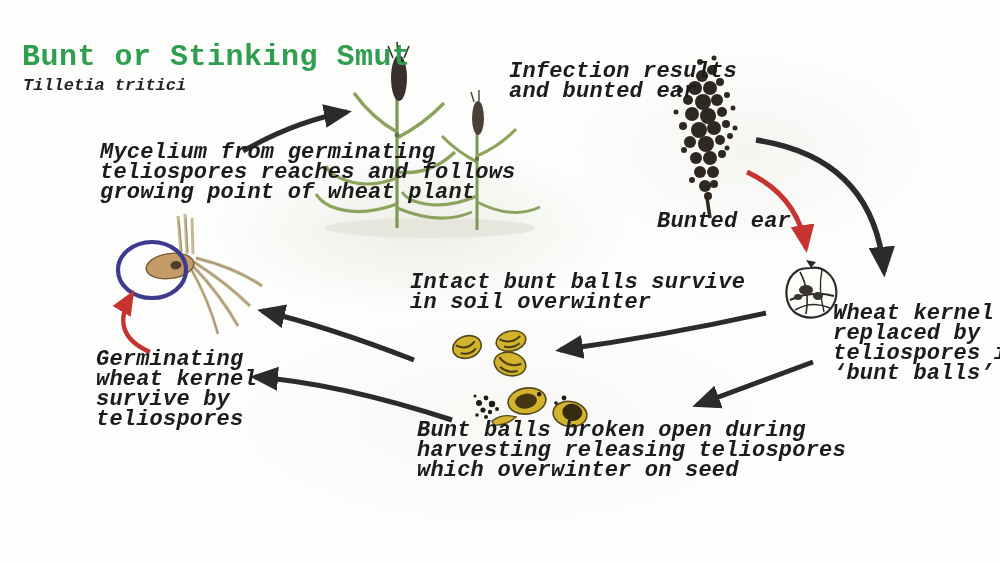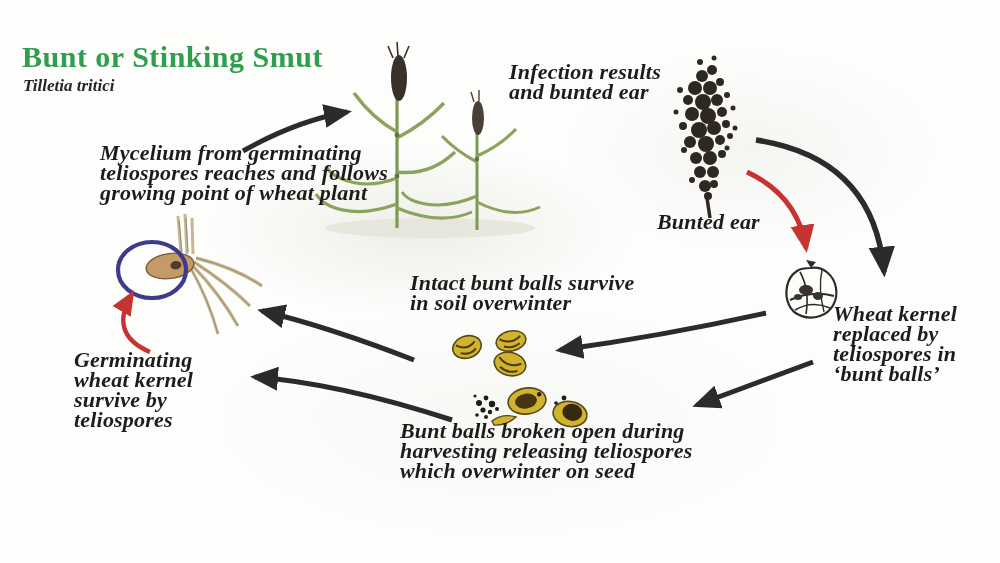--- a/index.html
+++ b/index.html
@@ -5,21 +5,21 @@
   html,body{margin:0;padding:0;}
   #stage{
     position:relative;
     width:1000px;height:563px;
     background:
       radial-gradient(ellipse 300px 120px at 420px 230px, rgba(225,226,216,.55), rgba(255,255,255,0) 70%),
       radial-gradient(ellipse 260px 140px at 750px 150px, rgba(232,232,226,.4), rgba(255,255,255,0) 70%),
       radial-gradient(ellipse 400px 160px at 500px 420px, rgba(236,236,230,.35), rgba(255,255,255,0) 70%),
       #fdfdfc;
     overflow:hidden;
-    font-family:Liberation Serif, serif;
+    font-family:Liberation Mono, monospace;
   }
   svg.art{position:absolute;left:0;top:0;}
   .ttl{
     position:absolute;left:22px;top:40px;
     font-size:30px;font-weight:bold;color:#2f9e4f;
     letter-spacing:0.5px;
   }
   .sub{
     position:absolute;left:23px;top:76px;
     font-size:17px;font-weight:bold;font-style:italic;color:#252525;text-align:center;
@@ -238,26 +238,26 @@
     <div>replaced by</div>
     <div>teliospores in</div>
     <div>‘bunt balls’</div>
   </div>
 
   <div class="lbl" style="left:410px;top:273px;">
     <div>Intact bunt balls survive</div>
     <div>in soil overwinter</div>
   </div>
 
-  <div class="lbl" style="left:400px;top:421px;">
+  <div class="lbl" style="left:417px;top:421px;">
     <div>Bunt balls broken open during</div>
     <div>harvesting releasing teliospores</div>
     <div>which overwinter on seed</div>
   </div>
 
-  <div class="lbl" style="left:74px;top:350px;">
+  <div class="lbl" style="left:96px;top:350px;">
     <div>Germinating</div>
     <div>wheat kernel</div>
     <div>survive by</div>
     <div>teliospores</div>
   </div>
 
 </div>
 
 </body></html>

